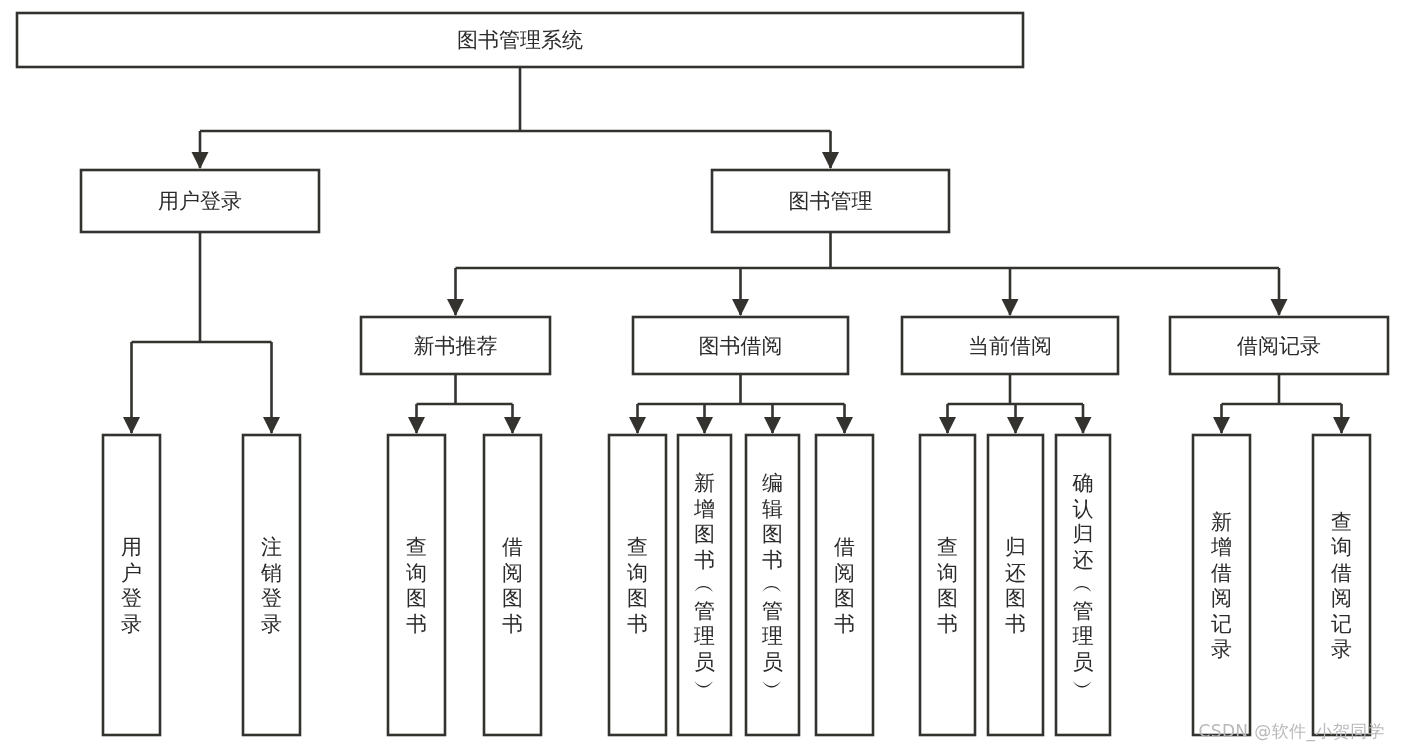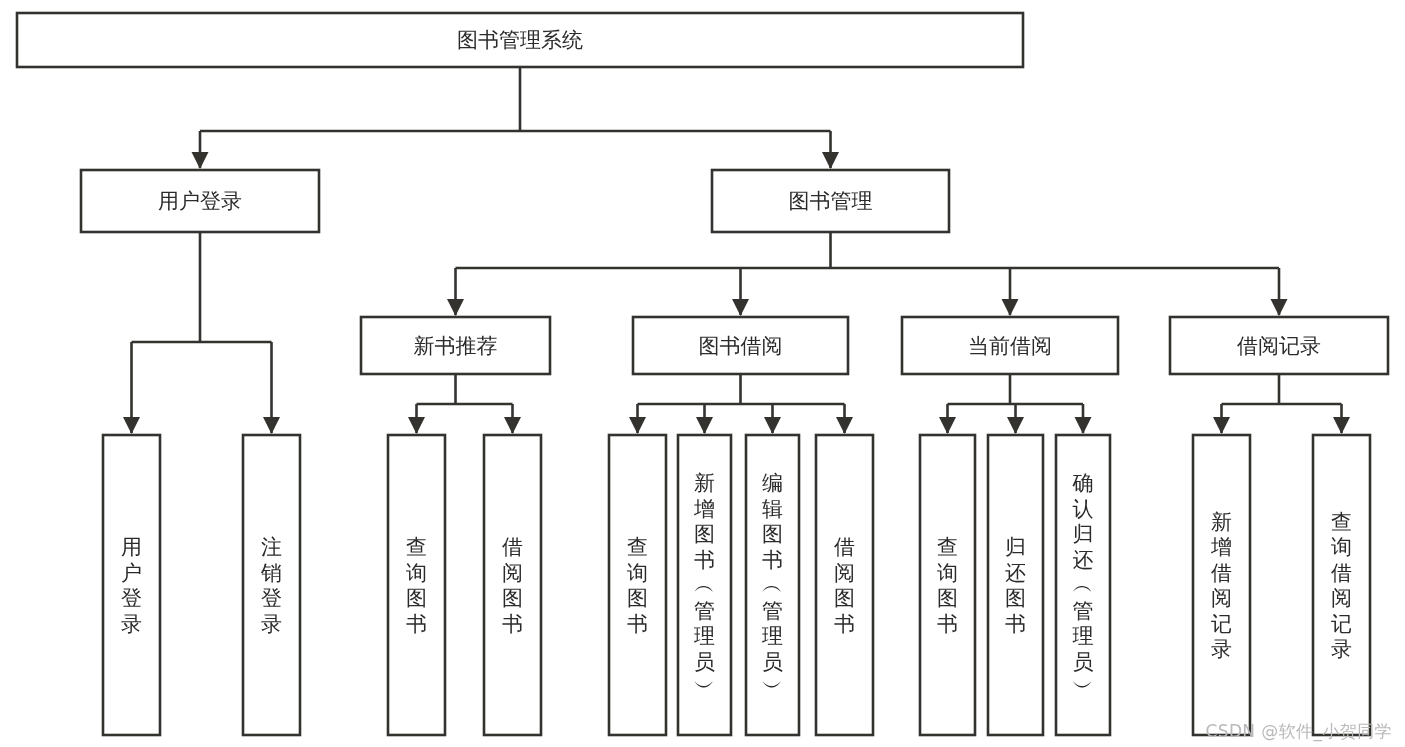--- a/index.html
+++ b/index.html
@@ -42,21 +42,21 @@
     stroke-width: 2.6;
     fill: none;
     stroke-linecap: butt;
   }
   .arrow-head {
     fill: #33322f;
     stroke: none;
   }
   .watermark {
     position: absolute;
-    right: 13px;
+    right: 20px;
     bottom: 4px;
     font-family: "DejaVu Sans", "Liberation Sans", sans-serif;
     font-size: 17px;
     color: #b9b9b9;
     letter-spacing: 0.4px;
     white-space: nowrap;
     pointer-events: none;
   }
 </style>
 </head>

